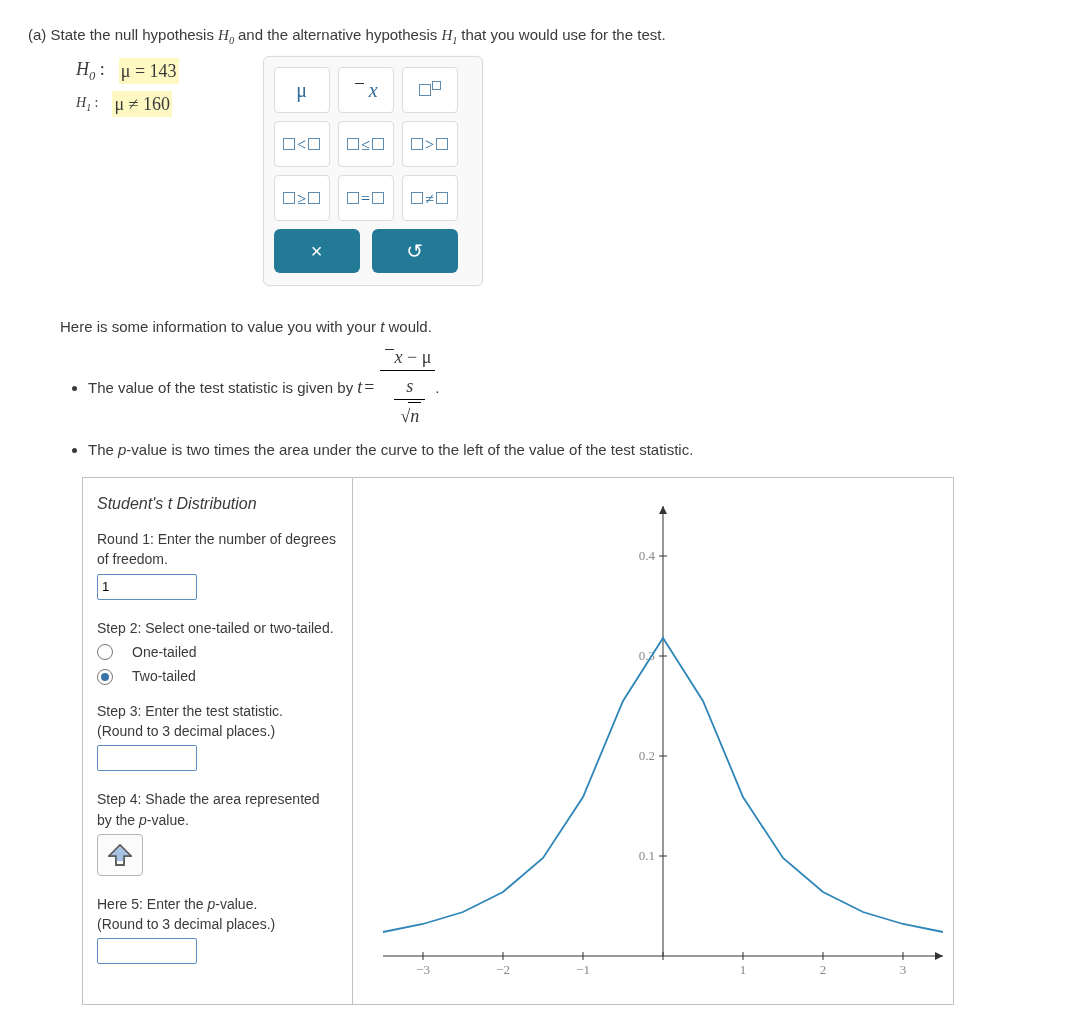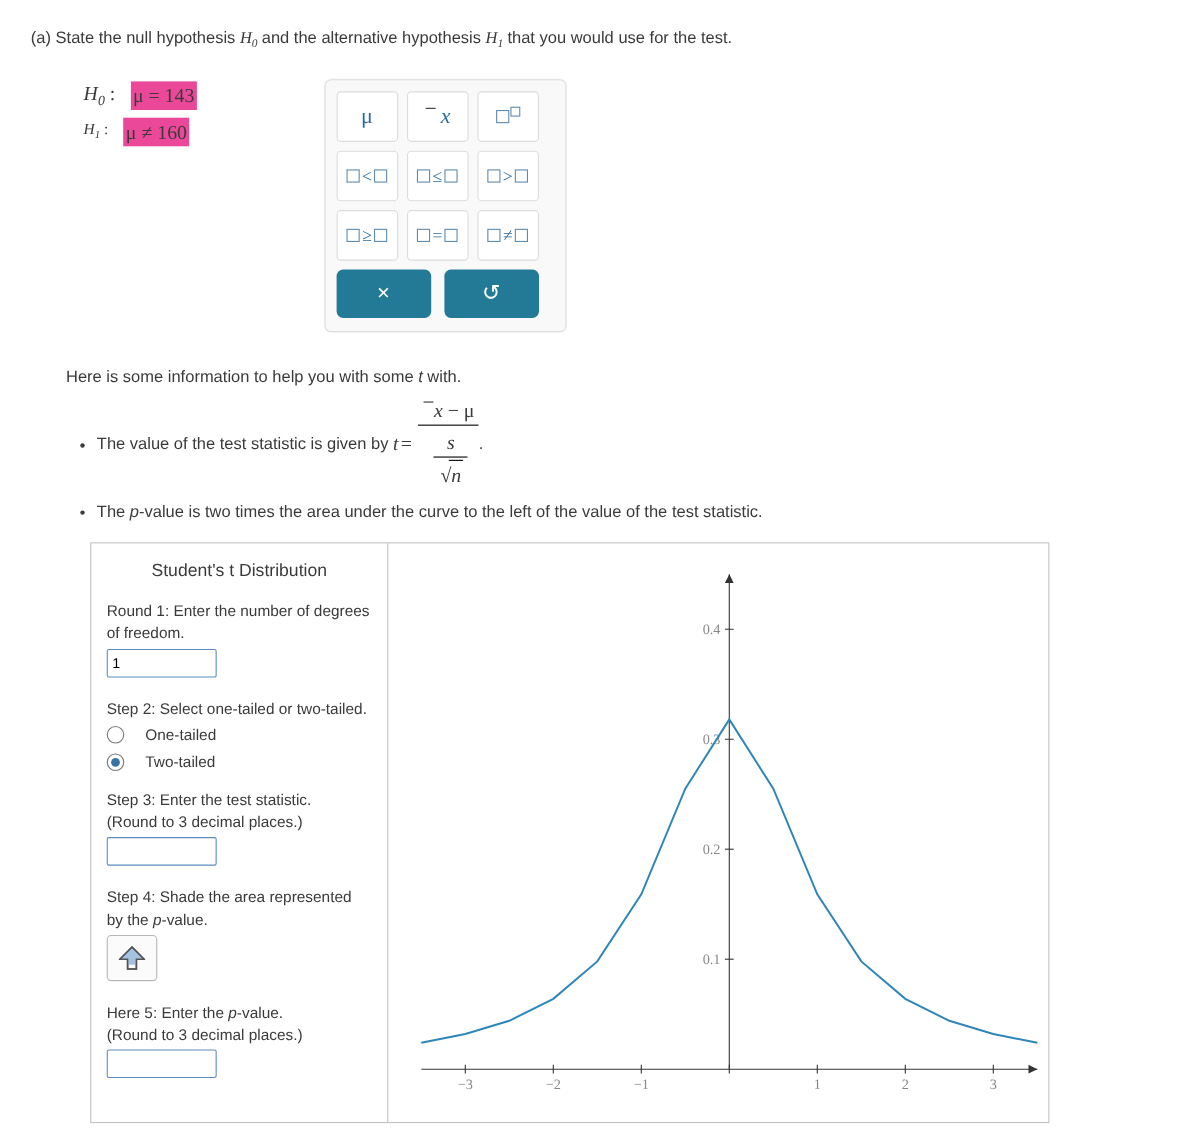--- a/index.html
+++ b/index.html
@@ -6,24 +6,24 @@
     font-family: Arial, Helvetica, sans-serif;
     color: #3a3a3a;
     background: #fff;
     margin: 0;
     padding: 24px 28px;
     font-size: 15px;
     line-height: 1.45;
   }
   .serif { font-family: 'Times New Roman', serif; }
   .italic { font-style: italic; }
-  .hl { background: #ec4899; padding: 0 2px; }
+  .hl { background: #fef9c3; padding: 0 2px; }
   .hyp-row { display:flex; align-items:center; gap:14px; margin-bottom:6px; }
   .sub { font-size:0.7em; vertical-align:sub; }
-  .top-wrap { display:flex; align-items:flex-start; gap:116px; padding-left:48px; margin-top:24px; }
+  .top-wrap { display:flex; align-items:flex-start; gap:84px; padding-left:48px; margin-top:8px; }
   
   .panel {
     width:198px;
     background:#f9f9fa;
     border:1px solid #dcdcdc;
     border-radius:6px;
     padding:10px 10px 12px 10px;
     box-shadow:0 0 0 1px rgba(0,0,0,.02);
   }
   .panel-row { display:flex; gap:8px; margin-bottom:8px; }
@@ -63,22 +63,23 @@
     border:1px solid #c2c2c2;
     width:870px;
     display:flex;
     background:#fff;
   }
   .tool-left {
     width:248px; border-right:1px solid #c2c2c2;
     padding:12px 14px;
   }
   .tool-left h4 {
-    font-weight:normal; text-align:center; font-size:16px;
+    font-weight:normal; font-size:16px;
     margin:2px 0 14px 0;
+    font-style:italic;
   }
   .step-lbl { font-size:14px; margin:10px 0 4px 0; }
   .field {
     width:100px; height:26px; border:1px solid #5b8dbe;
     padding:1px 4px; font-size:13px; box-sizing:border-box;
     border-radius:2px;
   }
   .radio-row { display:flex; align-items:center; gap:19px; font-size:14px; margin:4px 0; }
   .radio { width:14px; height:14px; border-radius:50%; border:1px solid #777; display:inline-flex; align-items:center; justify-content:center; }
   .radio.checked::after { content:""; width:8px; height:8px; border-radius:50%; background:#3a74a6; }
@@ -180,21 +181,21 @@
         </div>
       <div class="btn">
           <span>↺</span>
         </div>
     </div>
   </div>
 </div>
 
 <div style="margin-top:30px">
   <div style="padding-left:32px;margin-top:6px">
-    <span>Here is some information to help you with some </span><span class="italic">t</span><span> with.</span>
+    <span>Here is some information to value you with your </span><span class="italic">t</span><span> would.</span>
   </div>
 
   <ul class="list" style="margin-left:48px">
     <li>
       <span>The value of the test statistic is given by </span>
       <span class="formula">
         <span>t</span>
           <span style="font-style:normal">=</span>
         <span class="frac">
           <span class="top">

